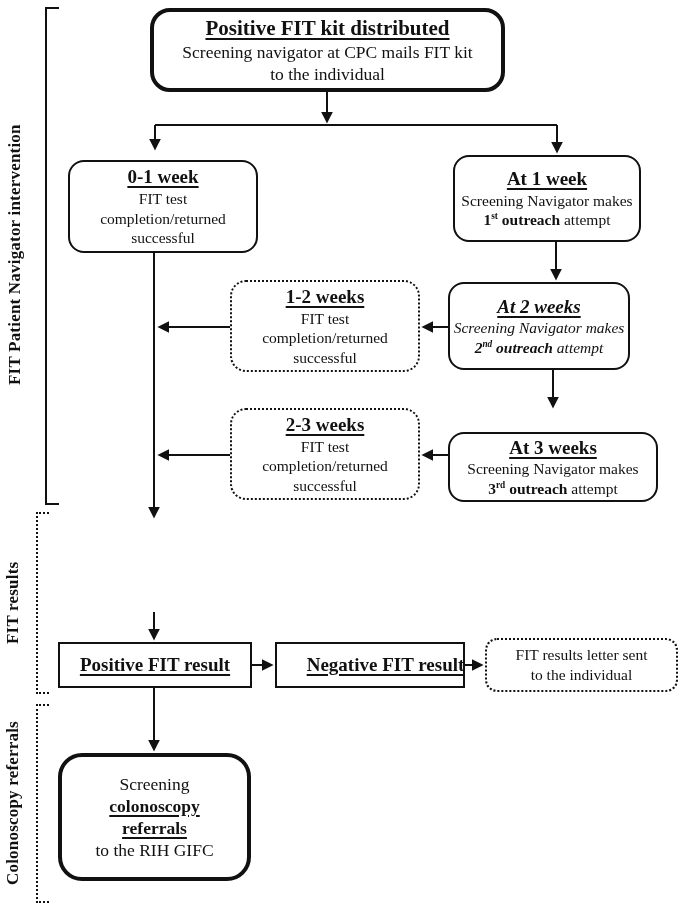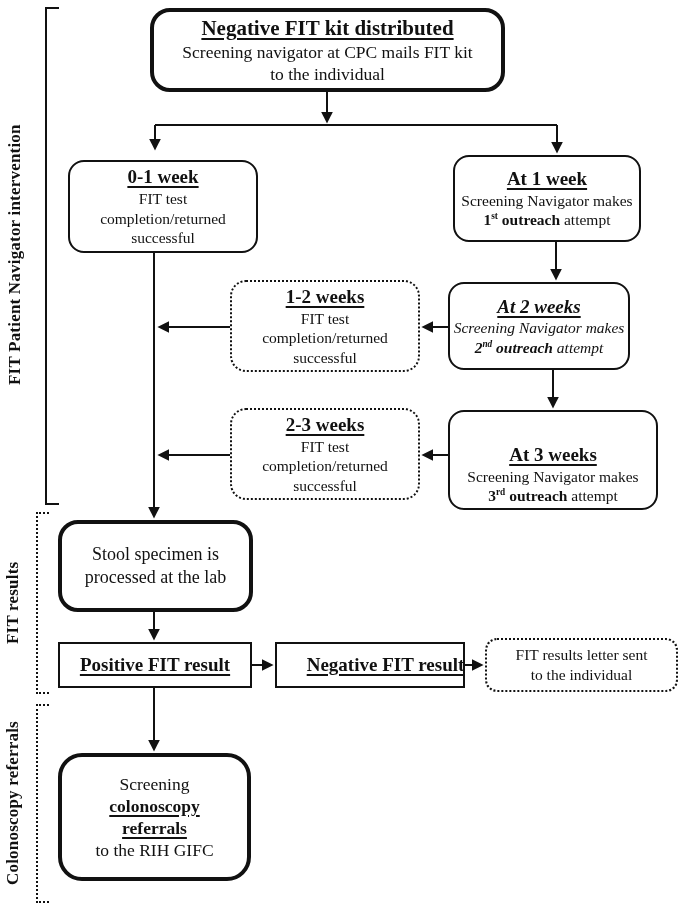--- a/index.html
+++ b/index.html
@@ -72,21 +72,21 @@
       <span>FIT Patient Navigator intervention</span>
     </div>
   <div class="side-label" style="left:1px;top:515px;height:175px;">
       <span>FIT results</span>
     </div>
   <div class="side-label" style="left:1px;top:703px;height:200px;">
       <span>Colonoscopy referrals</span>
     </div>
 
   <div class="box thick" style="left:150px;top:8px;width:355px;height:84px;">
-    <div class="title t21">Negative FIT kit distributed</div>
+    <div class="title t21">Positive FIT kit distributed</div>
     <div class="b17" style="max-width:302px;">Screening navigator at CPC mails FIT kit to the individual</div>
   </div>
 
   <div class="box" style="left:68px;top:152px;width:190px;height:93px;margin-top:8px;">
     <div class="title t19">0-1 week</div>
     <div class="b16 nowrap">FIT test</div>
     <div class="b16 nowrap">completion/returned</div>
     <div class="b16 nowrap">successful</div>
   </div>
 
@@ -109,30 +109,26 @@
     <div class="b16 nowrap"><b><span>2</span><sup>nd</sup></b> <b>outreach</b> <span>attempt</span></div>
   </div>
 
   <div class="box dotted" style="left:230px;top:408px;width:190px;height:92px;">
     <div class="title t19">2-3 weeks</div>
     <div class="b16 nowrap">FIT test</div>
     <div class="b16 nowrap">completion/returned</div>
     <div class="b16 nowrap">successful</div>
   </div>
 
-  <div class="box" style="left:448px;top:410px;width:210px;height:100px;justify-content:flex-end;">
+  <div class="box" style="left:448px;top:432px;width:210px;height:70px;">
     <div class="title t19">At 3 weeks</div>
     <div class="b16 nowrap">Screening Navigator makes</div>
     <div class="b16 nowrap"><b><span>3</span><sup>rd</sup></b> <b>outreach</b> <span>attempt</span></div>
   </div>
 
-  <div class="box thick" style="left:58px;top:520px;width:195px;height:92px;">
-    <div class="b18 nowrap">Stool specimen is</div>
-    <div class="b18 nowrap">processed at the lab</div>
-  </div>
 
   <div class="box slim" style="left:58px;top:642px;width:194px;height:46px;">
     <div class="title t19 nowrap">Positive FIT result</div>
   </div>
 
   <div class="box slim" style="left:275px;top:642px;width:190px;height:46px;padding-left:39px;">
     <div class="title t19 nowrap">Negative FIT result</div>
   </div>
 
   <div class="box dotted" style="left:485px;top:638px;width:193px;height:54px;border-radius:12px;">

